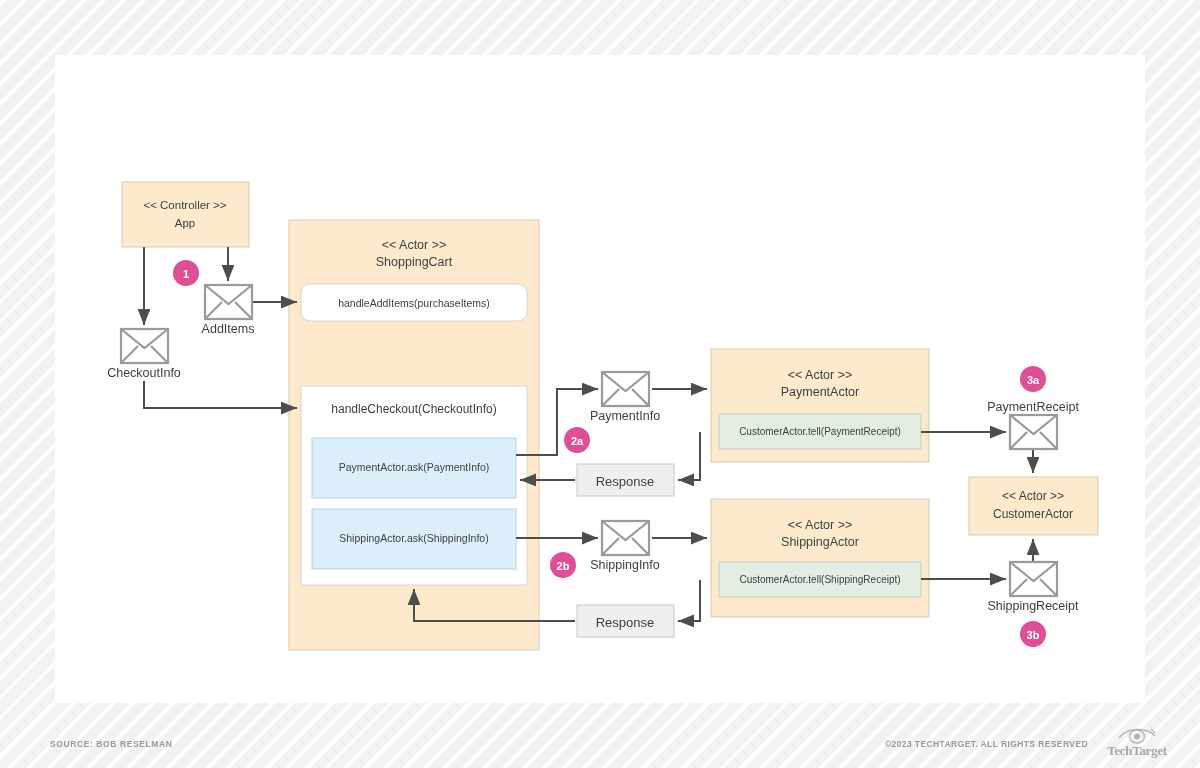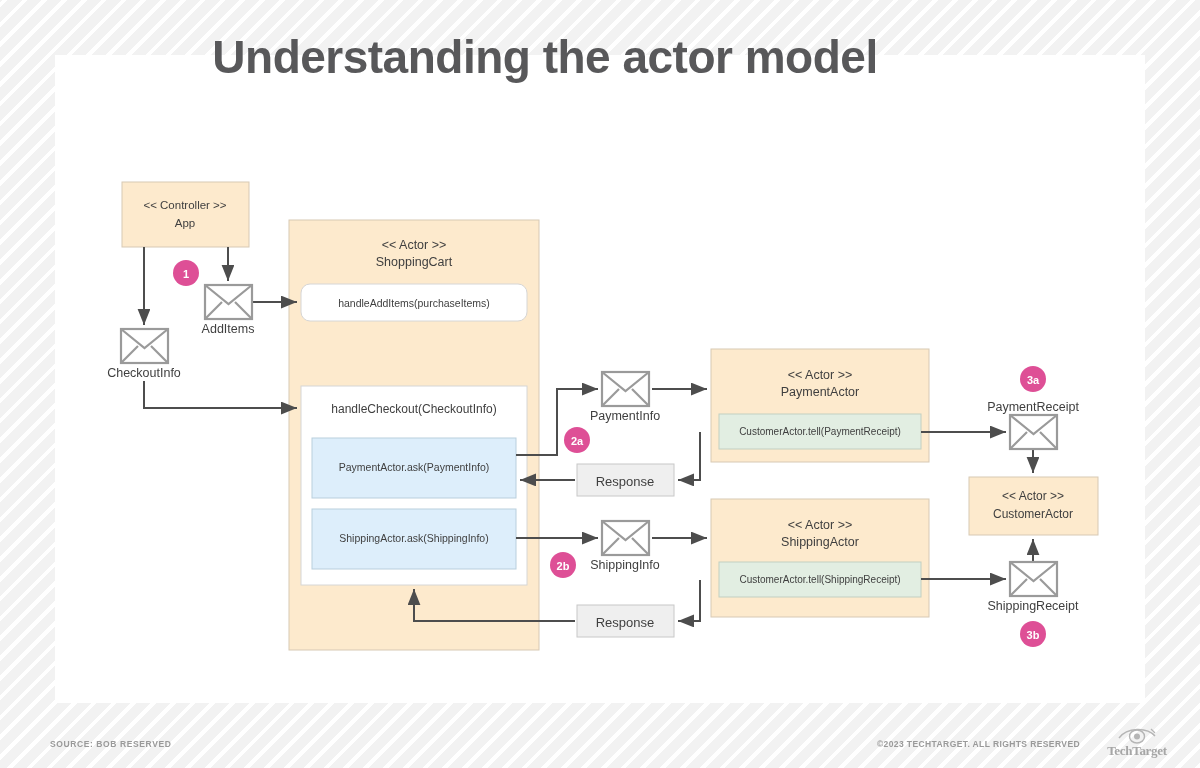--- a/index.html
+++ b/index.html
@@ -51,21 +51,21 @@
     left: 50px;
     top: 739px;
     font-size: 8.5px;
     letter-spacing: 0.6px;
     color: #9a9a9a;
     font-weight: bold;
     font-family: "Liberation Sans", sans-serif;
   }
   .footer-right {
     position: absolute;
-    right: 120px;
+    right: 112px;
     top: 739px;
     font-size: 8.5px;
     letter-spacing: 0.4px;
     color: #9a9a9a;
     font-weight: bold;
     font-family: "Liberation Sans", sans-serif;
   }
   .brand {
     position: absolute;
     right: 20px;
@@ -84,21 +84,20 @@
   }
   .brand-eye { display:block; margin: 0 auto; }
   svg text { font-family: "Liberation Sans", sans-serif; }
 </style>
 </head>
 <body>
 
 <div id="page">
   <div id="card"></div>
 
-  <div id="title">Understanding the actor model</div>
 
   <svg id="diagram" width="1200" height="768">
     <defs>
       <marker id="arrowhead" markerWidth="9" markerHeight="9" refX="8" refY="3.2" orient="auto">
         <path d="M0,0 L8,3.2 L0,6.4 z" fill="#4d4d4d"></path>
       </marker>
     </defs>
 
     <g>
       <rect x="289" y="220" width="250" height="430" fill="#fdeacd" stroke="#d7c9b4" stroke-width="1"></rect>
@@ -255,21 +254,21 @@
     <g>
       <circle cx="1033" cy="379" r="13" fill="#de4f96"></circle>
       <text x="1033" y="384" text-anchor="middle" font-size="11" font-weight="bold" fill="#ffffff">3a</text>
     </g>
     <g>
       <circle cx="1033" cy="634" r="13" fill="#de4f96"></circle>
       <text x="1033" y="639" text-anchor="middle" font-size="11" font-weight="bold" fill="#ffffff">3b</text>
     </g>
   </svg>
 
-  <div class="footer-left">SOURCE: BOB RESERVED</div>
+  <div class="footer-left">SOURCE: BOB RESELMAN</div>
   <div class="footer-right">©2023 TECHTARGET. ALL RIGHTS RESERVED</div>
 
   <div class="brand">
     <svg class="brand-eye" width="40" height="20" viewBox="0 0 40 20">
       <path d="M2,13 C10,2 30,2 38,11" fill="none" stroke="#b5b5b5" stroke-width="1.4"></path>
       <ellipse cx="20" cy="11.5" rx="7.5" ry="6.5" fill="none" stroke="#b5b5b5" stroke-width="1.4"></ellipse>
       <circle cx="20" cy="11.5" r="3" fill="#b5b5b5"></circle>
       <path d="M34,4 L38,8" stroke="#b5b5b5" stroke-width="1.2" fill="none"></path>
     </svg>
     <div class="brand-name">TechTarget</div>

